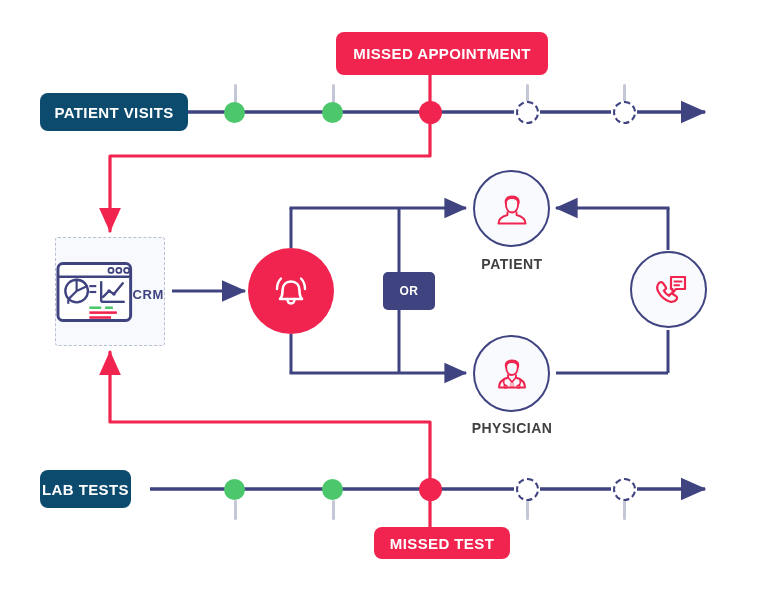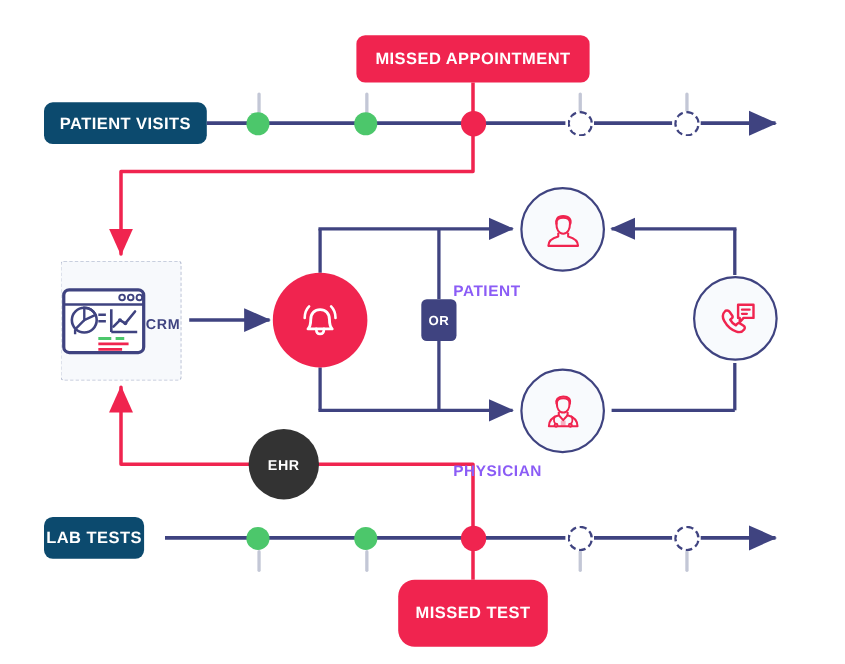--- a/index.html
+++ b/index.html
@@ -17,21 +17,21 @@
   
   .chip{
     display:flex;align-items:center;justify-content:center;
     border-radius:8px;
     color:#ffffff;
     font-weight:bold;
     letter-spacing:.4px;
     white-space:nowrap;
   }
   .chip-navy{background:#0c4a6e;}
-  .chip-red{background:#f0244f;}
+  .chip-red{background:#f0244f;margin-left:12px;}
 
   
   .dot{position:absolute;border-radius:50%;}
   .dot-green{background:#4cc76b;}
   .dot-red{background:#f0244f;}
   .dot-open{background:#ffffff;border:2.5px dashed #3f4380;box-sizing:border-box;}
   .tick{position:absolute;width:3px;background:#c3c7d6;border-radius:2px;}
 
   
   .crm-card{
@@ -48,22 +48,22 @@
   .circ{
     border-radius:50%;
     display:flex;align-items:center;justify-content:center;
   }
   .circ-outline{background:#f8fafd;border:2px solid #3f4380;box-sizing:border-box;}
   .circ-red{background:#f0244f;}
   .circ-dark{background:#333333;}
   .circ-dark span{color:#fff;font-weight:bold;font-size:13px;letter-spacing:.5px;}
 
   .caption{
-    position:absolute;width:200px;
-    color:#8b5cf6;font-weight:bold;font-size:14px;letter-spacing:.5px;
+    position:absolute;text-align:center;width:200px;
+    color:#404040;font-weight:bold;font-size:14px;letter-spacing:.5px;
   }
 
   .or-box{
     background:#3f4380;color:#fff;border-radius:5px;
     display:flex;align-items:center;justify-content:center;
     font-weight:bold;font-size:12px;letter-spacing:.5px;
   }
 </style>
 </head>
 <body>
@@ -165,21 +165,21 @@
   <div class="node circ circ-red" style="left:248px;top:248px;width:86px;height:86px;">
     <svg width="46" height="46" viewBox="0 0 46 46">
       <path d="M12,31 C12,31 14.5,28.5 14.5,22.5 C14.5,17 18,13.5 23,13.5 C28,13.5 31.5,17 31.5,22.5
                C31.5,28.5 34,31 34,31 Z" fill="none" stroke="#ffffff" stroke-width="2.6" stroke-linejoin="round"></path>
       <path d="M19.5,31 C19.5,34 21,35.5 23,35.5 C25,35.5 26.5,34 26.5,31" fill="none" stroke="#ffffff" stroke-width="2.4" stroke-linecap="round"></path>
       <path d="M9,21 C9,16.5 10.5,13 13,10.5" fill="none" stroke="#ffffff" stroke-width="2.4" stroke-linecap="round"></path>
       <path d="M37,21 C37,16.5 35.5,13 33,10.5" fill="none" stroke="#ffffff" stroke-width="2.4" stroke-linecap="round"></path>
     </svg>
   </div>
 
-  <div class="node or-box" style="left:383px;top:272px;width:32px;height:38px;">OR</div>
+  <div class="node or-box" style="left:383px;top:272px;width:52px;height:38px;">OR</div>
 
   <div class="node circ circ-outline" style="left:473px;top:170px;width:77px;height:77px;">
     <svg width="44" height="44" viewBox="0 0 44 44">
       <path d="M16,16.5 C14.8,13 16.5,9.5 22,9.5 C27.5,9.5 29.5,12.5 28.5,16.5" fill="none" stroke="#f0244f" stroke-width="1.9" stroke-linecap="round"></path>
       <path d="M15.8,16 C15.8,21.5 18,25.5 22,25.5 C26,25.5 28.2,21.5 28.2,16
                C28.2,12.5 26,11 22,11 C18,11 15.8,12.5 15.8,16 Z" fill="none" stroke="#f0244f" stroke-width="1.9"></path>
       <path d="M17.5,24.5 L17.5,28 C12,29.5 8.5,32.5 8.5,36.5 L35.5,36.5
                C35.5,32.5 32,29.5 26.5,28 L26.5,24.5" fill="none" stroke="#f0244f" stroke-width="1.9" stroke-linejoin="round"></path>
     </svg>
   </div>
@@ -208,27 +208,24 @@
                L26.8,27 C25.8,26.3 24.7,26.6 24,27.5 L23,28.8
                C21,27.8 18.8,25.6 17.8,23.6 L19.1,22.6
                C20,21.9 20.3,20.8 19.6,19.8 L17.4,16.6
                C16.6,15.4 15,15 13.5,15.5 Z" fill="none" stroke="#f0244f" stroke-width="2.2" stroke-linejoin="round"></path>
       <path d="M25,10 L39,10 L39,22 L30,22 L26.5,26 L26.5,22 L25,22 Z" fill="none" stroke="#f0244f" stroke-width="2.2" stroke-linejoin="round"></path>
       <line x1="28.5" y1="14.5" x2="35.5" y2="14.5" stroke="#f0244f" stroke-width="2" stroke-linecap="round"></line>
       <line x1="28.5" y1="18.3" x2="33" y2="18.3" stroke="#f0244f" stroke-width="2" stroke-linecap="round"></line>
     </svg>
   </div>
 
-  <div class="node circ circ-dark" style="left:226px;top:390px;width:64px;height:64px;">
-    <span>EHR</span>
-  </div>
 
   <div class="node chip chip-navy" style="left:40px;top:470px;width:91px;height:38px;font-size:15px;">LAB TESTS</div>
 
-  <div class="node chip chip-red" style="left:362px;top:527px;width:136px;height:61px;font-size:15px;border-radius:15px;">MISSED TEST</div>
+  <div class="node chip chip-red" style="left:362px;top:527px;width:136px;height:32px;font-size:15px;">MISSED TEST</div>
 
   <div class="tick" style="left:233.5px;top:500px;height:20px;"></div>
   <div class="tick" style="left:331.5px;top:500px;height:20px;"></div>
   <div class="tick" style="left:525.5px;top:500px;height:20px;"></div>
   <div class="tick" style="left:622.5px;top:500px;height:20px;"></div>
 
   <div class="dot dot-green" style="left:224px;top:479px;width:21px;height:21px;"></div>
   <div class="dot dot-green" style="left:322px;top:479px;width:21px;height:21px;"></div>
   <div class="dot dot-red" style="left:419px;top:478px;width:23px;height:23px;"></div>
   <div class="dot dot-open" style="left:516px;top:478px;width:23px;height:23px;"></div>

